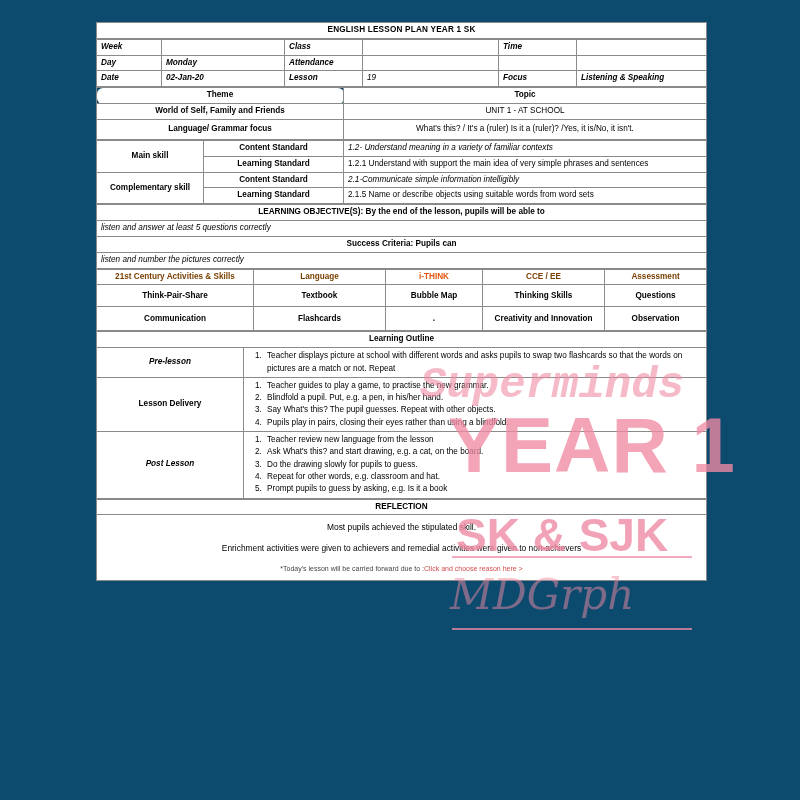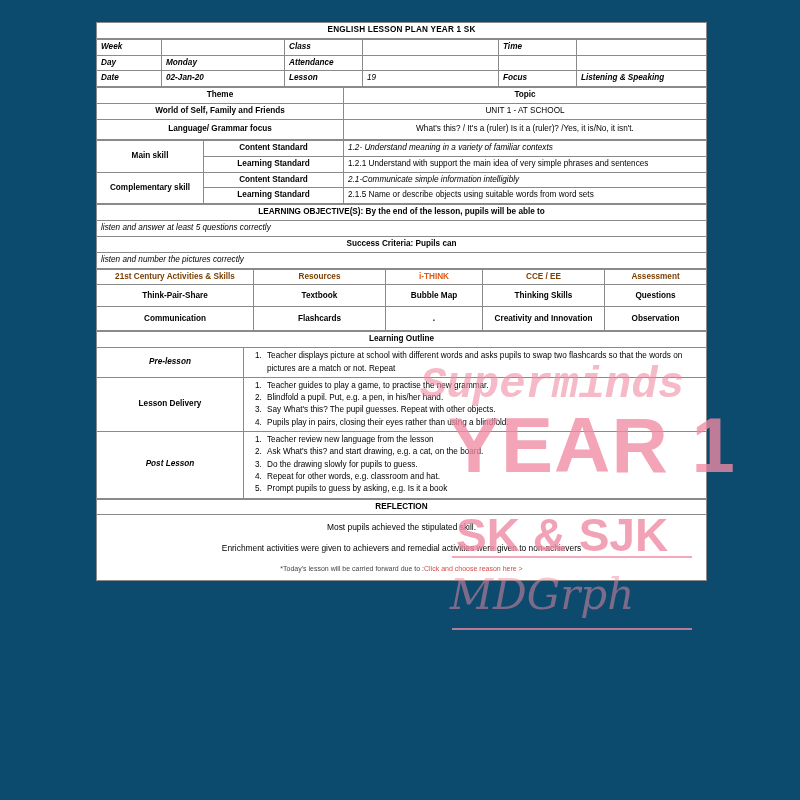--- a/index.html
+++ b/index.html
@@ -40,21 +40,21 @@
     background: #ffffff;
   }
   .b { font-weight: bold; }
   .c { text-align: center; }
   .l { text-align: left; font-style: italic; }
   .just { text-align: justify; }
 
   
   .yellow   { background: #ffff00; }
   .cyan     { background: #9fe8f0; }
-  .amber    { background: #f7c94b; }
+  .amber    { background: #f7c94b; border-radius: 6px; }
   .grey     { background: #d9d9d9; }
   .periwinkle { background: #b0bde2; }
   .paleblue { background: #cfe5ef; }
   .lime     { background: #e8eb16; }
   .orange   { background: #f9bc2b; }
   .pink     { background: #f3d9d8; font-style: italic; }
   .green    { background: #5ce659; }
   .white    { background: #ffffff; }
 
   .title-bar {
@@ -269,21 +269,21 @@
       <colgroup>
         <col style="width:157px">
           <col style="width:132px">
           <col style="width:97px">
         <col style="width:122px">
           <col style="width:102px">
       </colgroup>
       <tbody>
           <tr>
         <td class="orange b c" style="color:#7a3f00">21st Century Activities &amp; Skills</td>
-        <td class="orange b c" style="color:#7a3f00">Resources</td>
+        <td class="orange b c" style="color:#7a3f00">Language</td>
         <td class="orange b c" style="color:#e2570f">i-THINK</td>
         <td class="orange b c" style="color:#7a3f00">CCE / EE</td>
         <td class="orange b c" style="color:#7a3f00">Assessment</td>
       </tr>
       <tr style="height:22px">
         <td class="white b c">Think-Pair-Share</td>
         <td class="white b c">Textbook</td>
         <td class="white b c">Bubble Map</td>
         <td class="white b c">Thinking Skills</td>
         <td class="white b c">Questions</td>

